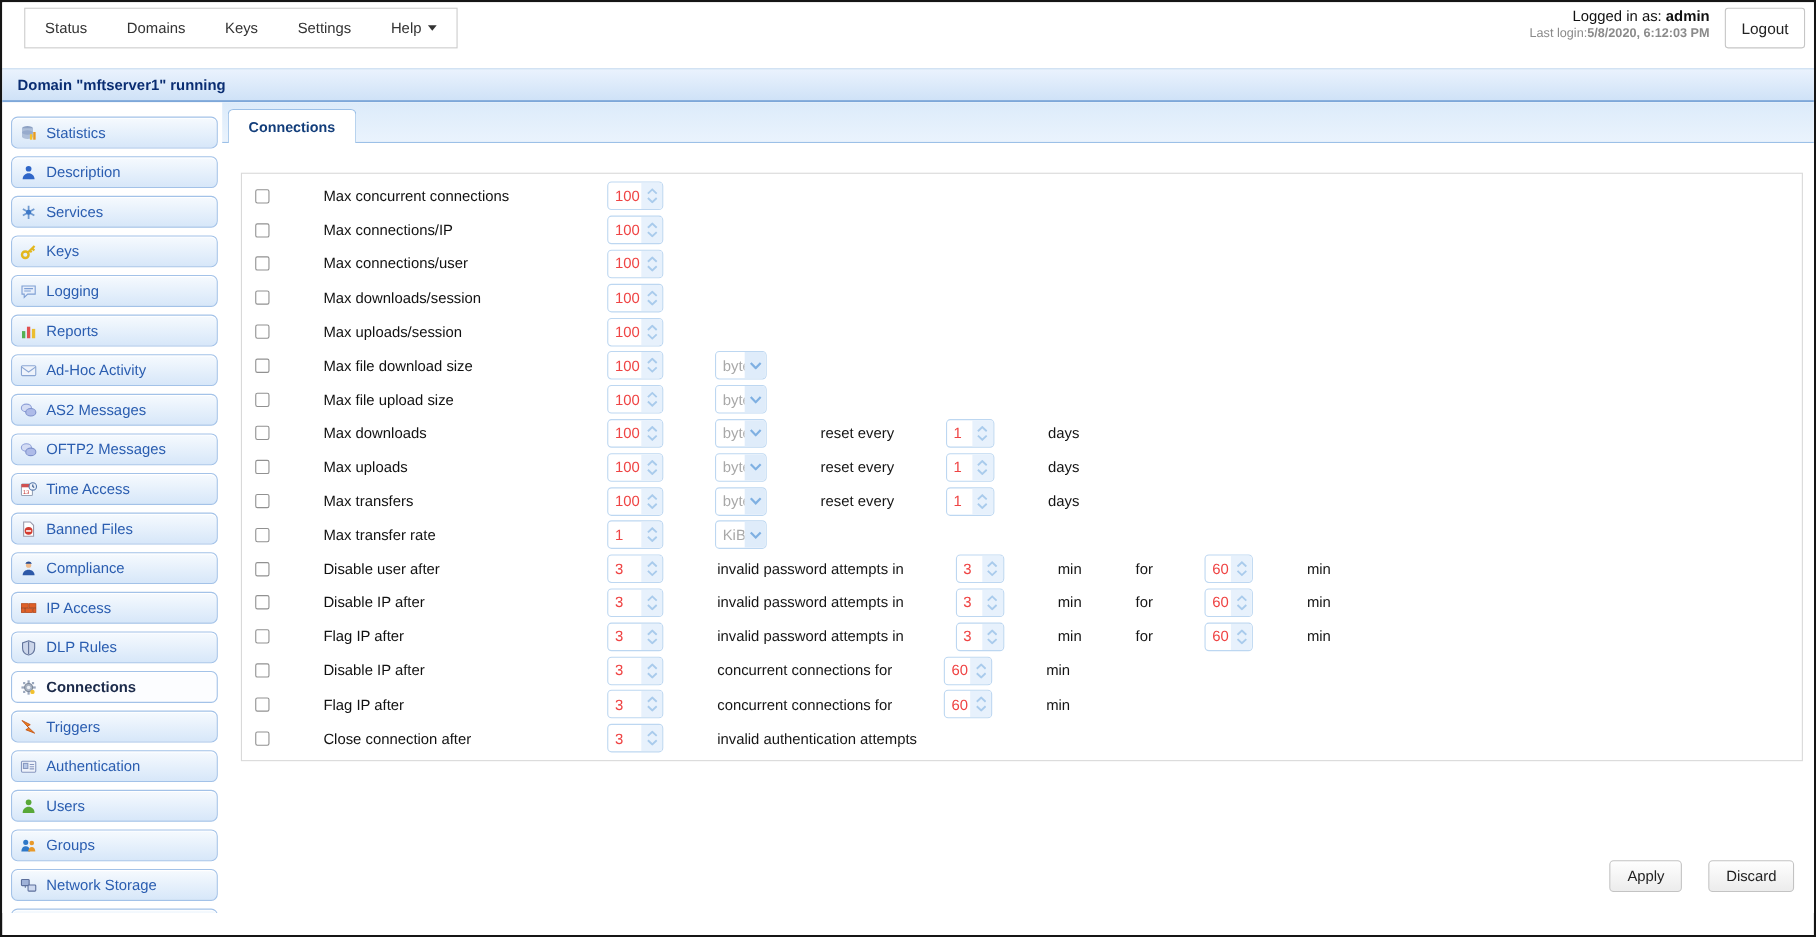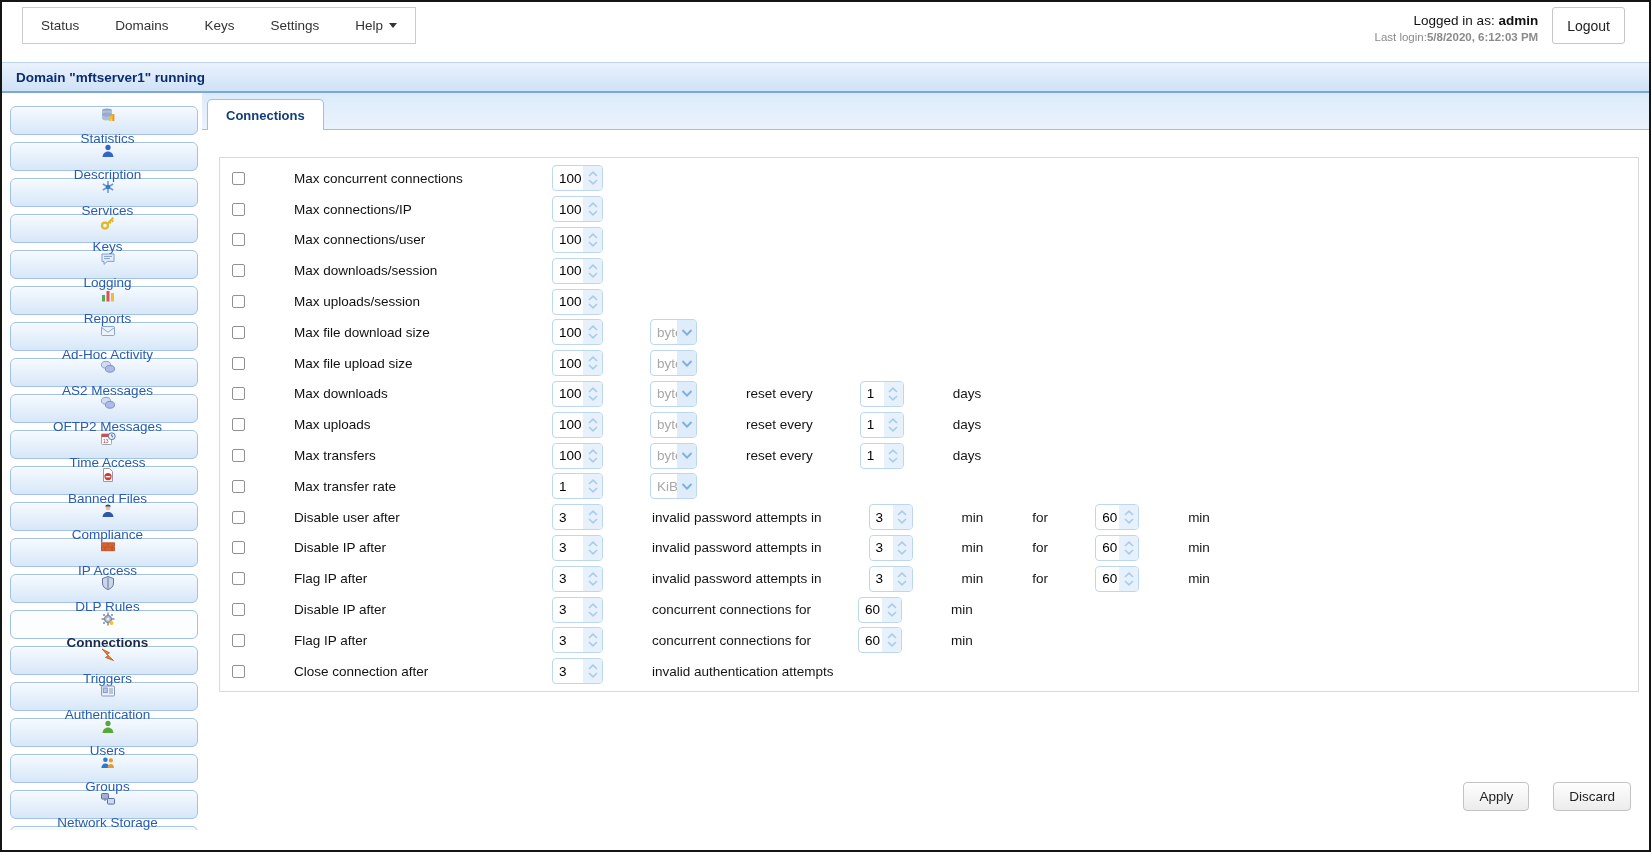--- a/index.html
+++ b/index.html
@@ -10,21 +10,21 @@
     overflow:hidden;position:relative;
   }
   
   .topbar{height:60px;position:relative;background:#fff;}
   .menubar{
     position:absolute;left:20px;top:5px;height:37px;border:1px solid #ccc;
     display:flex;align-items:center;padding:0 18px;gap:36px;background:#fff;
   }
   .menu-item{font-size:13.5px;color:#333;cursor:default;display:flex;align-items:center;gap:6px;}
   .caret{width:0;height:0;border-left:4px solid transparent;border-right:4px solid transparent;border-top:5px solid #333;display:inline-block;}
-  .session{position:absolute;right:24px;top:5px;display:flex;align-items:flex-end;gap:14px;}
+  .session{position:absolute;right:8px;top:5px;display:flex;align-items:flex-start;gap:14px;}
   .session-text{text-align:right;line-height:1.25;}
   .session-line1{font-size:13.5px;color:#111;}
   .session-line1 b{font-weight:bold;}
   .session-line2{font-size:11.5px;color:#8a8a8a;}
   .session-line2 b{font-weight:bold;color:#8a8a8a;}
   .logout-btn{
     height:37px;min-width:72px;border:1px solid #c6c6c6;border-radius:3px;background:#fff;
     font-family:inherit;font-size:14px;color:#222;padding:0 14px;cursor:pointer;
   }
   
@@ -32,21 +32,21 @@
     height:31px;line-height:29px;padding-left:14px;font-weight:bold;font-size:13.5px;color:#0a2d72;
     background:linear-gradient(#eaf2fd,#cfe2f7);
     border-top:1px solid #bad3ee;border-bottom:2px solid #7da7d9;
   }
   
   .body-row{display:flex;height:737px;background:#fff;}
   .sidebar{width:200px;padding:13px 0 0 8px;overflow:hidden;flex:none;}
   .side-item{
     width:188px;height:29px;margin-bottom:7px;border:1px solid #a3c2e8;border-radius:6px;
     background:linear-gradient(#f6fafe,#d7e7f9);box-shadow:inset 0 1px 0 #fff;
-    display:flex;align-items:center;padding-left:7px;gap:8px;cursor:pointer;flex-direction:column;
+    display:flex;align-items:center;padding-left:7px;gap:8px;cursor:pointer;
   }
   .side-item .lbl{font-size:13.5px;color:#2a5db0;white-space:nowrap;}
   .side-item.active{background:#fcfdff;}
   .side-item.active .lbl{color:#1b2a4a;font-weight:bold;}
   .side-icon{width:16px;height:16px;flex:none;display:flex;}
   .side-icon svg{width:16px;height:16px;}
   
   .main{flex:1;display:flex;flex-direction:column;min-width:0;}
   .tabstrip{
     height:37px;background:linear-gradient(#dcebfa,#eaf3fd);
@@ -58,21 +58,21 @@
     margin-bottom:-1px;position:relative;z-index:2;cursor:pointer;
   }
   .content{flex:1;background:#fff;padding:27px 10px 0 17px;}
   .form-box{border:1px solid #d9d9d9;height:535px;padding:5px 0 0 12px;}
   .form-row{height:30.8px;display:flex;align-items:center;gap:40px;}
   .cb{width:13px;height:13px;border:1px solid #919191;border-radius:2px;background:#fff;margin-right:9px;flex:none;cursor:pointer;}
   .row-label{width:218px;font-size:13.5px;color:#111;flex:none;}
   .ctl-text{font-size:13.5px;color:#151515;margin:0 7px 0 2px;white-space:nowrap;}
   
   .spin{display:inline-flex;height:26px;border:1px solid #bdd7f1;border-radius:4px;overflow:hidden;margin-right:7px;background:#fff;flex:none;}
-  .spin .spin-val{width:30px;padding-left:6px;font-size:13.5px;color:#000000;display:flex;align-items:center;overflow:hidden;white-space:nowrap;}
+  .spin .spin-val{width:30px;padding-left:6px;font-size:13.5px;color:#ef4444;display:flex;align-items:center;overflow:hidden;white-space:nowrap;}
   .spin.sm .spin-val{width:23px;}
   .spin-btns{width:19px;background:#e7f1fc;display:flex;flex-direction:column;align-items:center;justify-content:center;gap:2px;}
   .spin-btns span{display:flex;cursor:pointer;}
   
   .sel{display:inline-flex;height:26px;border:1px solid #bdd7f1;border-radius:4px;overflow:hidden;margin-right:7px;background:#fff;cursor:pointer;flex:none;}
   .sel .sel-val{width:26px;padding-left:6px;font-size:13.5px;color:#a8a8a8;display:flex;align-items:center;overflow:hidden;white-space:nowrap;}
   .sel .sel-btn{width:19px;background:#dfecfa;display:flex;align-items:center;justify-content:center;}
   
   .actions{display:flex;justify-content:flex-end;gap:24px;margin-top:90px;padding-right:8px;}
   .actions button{

